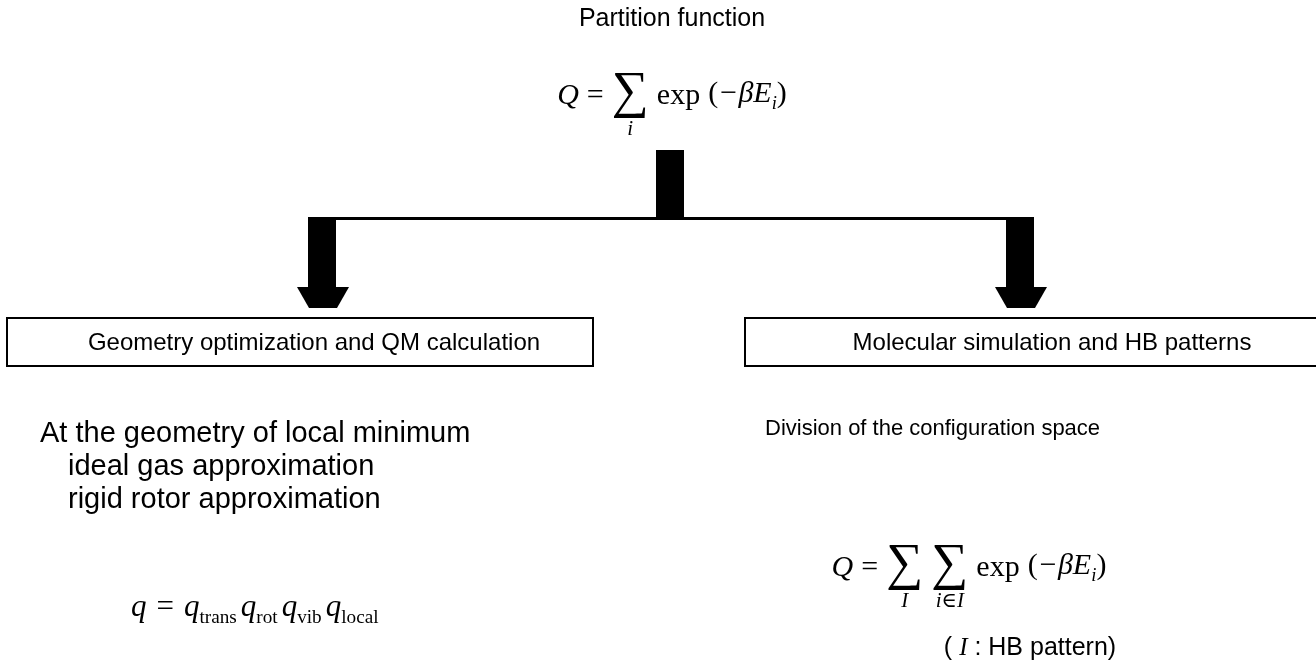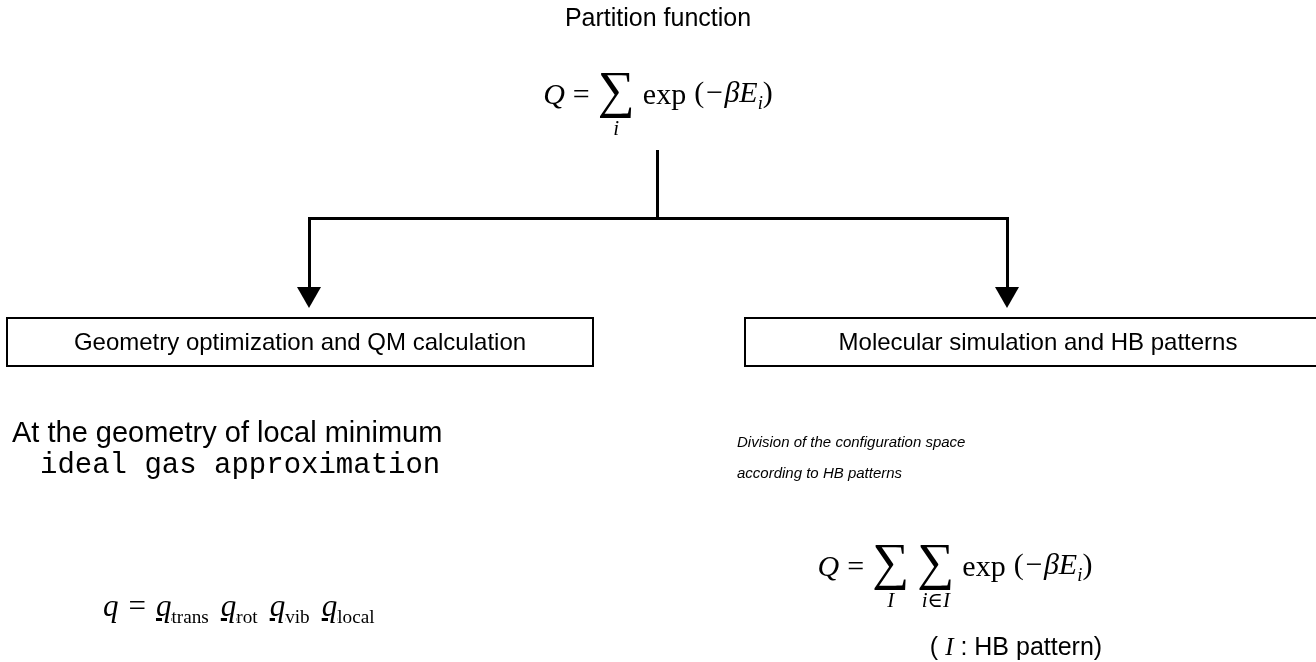--- a/index.html
+++ b/index.html
@@ -4,21 +4,21 @@
 <style>
   * { margin:0; padding:0; box-sizing:border-box; }
   html, body { width:1316px; height:662px; }
   body {
     position:relative;
     background:#ffffff;
     color:#000000;
     font-family:"Liberation Sans", "DejaVu Sans", sans-serif;
     overflow:hidden;
   }
-  .abs { position:absolute; }
+  .abs { position:absolute;padding-left:28px; }
 
   
   .title {
     top:3px; left:0; width:100%;
     text-align:center;
     font-size:25px;
   }
 
   
   .eq {
@@ -68,30 +68,30 @@
     display:flex; align-items:center; justify-content:center;
     font-size:24px;
     background:#fff;
     text-align:center;
   }
   .box-left  { left:6px;   top:317px; width:588px; }
   .box-right { left:744px; top:317px; width:588px; }
 
   
   .left-lines  { left:12px;  top:416px; font-size:29px; line-height:33px; }
-  .right-lines { left:737px; top:426px; font-size:15px; line-height:31px;font-style:italic; }
-  .indent { padding-left:28px;font-family:Liberation Mono, monospace; }
+  .right-lines { left:737px; top:412px; font-size:22px; line-height:31px; }
+  .indent { padding-left:28px; }
 
   
   .eq-q {
     left:103px; top:588px;
     display:flex; align-items:baseline; gap:10px;
     font-size:31px;
   }
-  .terms { display:flex; align-items:baseline; gap:12px;text-decoration:underline; }
+  .terms { display:flex; align-items:baseline; gap:4px; }
 
   
   .eq-right {
     left:722px; top:520px; width:466px; height:92px;
     display:flex; justify-content:center; align-items:center;
     gap:8px;
   }
 
   
   .note {
@@ -126,36 +126,36 @@
 <div class="abs line-bar drop-right"></div>
 <div class="abs arrowhead arrow-left"></div>
 <div class="abs arrowhead arrow-right"></div>
 
 <div class="abs box box-left">Geometry optimization and QM calculation</div>
 <div class="abs box box-right">Molecular simulation and HB patterns</div>
 
 <div class="abs left-lines">
   <div>At the geometry of local minimum</div>
   <div class="indent">ideal gas approximation</div>
+  <div class="indent">rigid rotor approximation</div>
 </div>
 
 <div class="abs eq eq-q">
   <span class="var">q</span>
   <span class="op">=</span>
   <span class="terms">
     <span class="group"><span class="var">q</span><sub>trans</sub></span>
     <span class="group"><span class="var">q</span><sub>rot</sub></span>
     <span class="group"><span class="var">q</span><sub>vib</sub></span>
     <span class="group"><span class="var">q</span><sub>local</sub></span>
   </span>
 </div>
 
 <div class="abs right-lines">
   <div>Division of the configuration space</div>
-  <div>according to HB patterns</div>
 </div>
 
 <div class="abs eq eq-right">
   <span class="var">Q</span>
   <span class="op">=</span>
   <span class="sum">
     <span class="sigma">∑</span>
     <span class="sum-sub">I</span>
   </span>
   <span class="sum">

